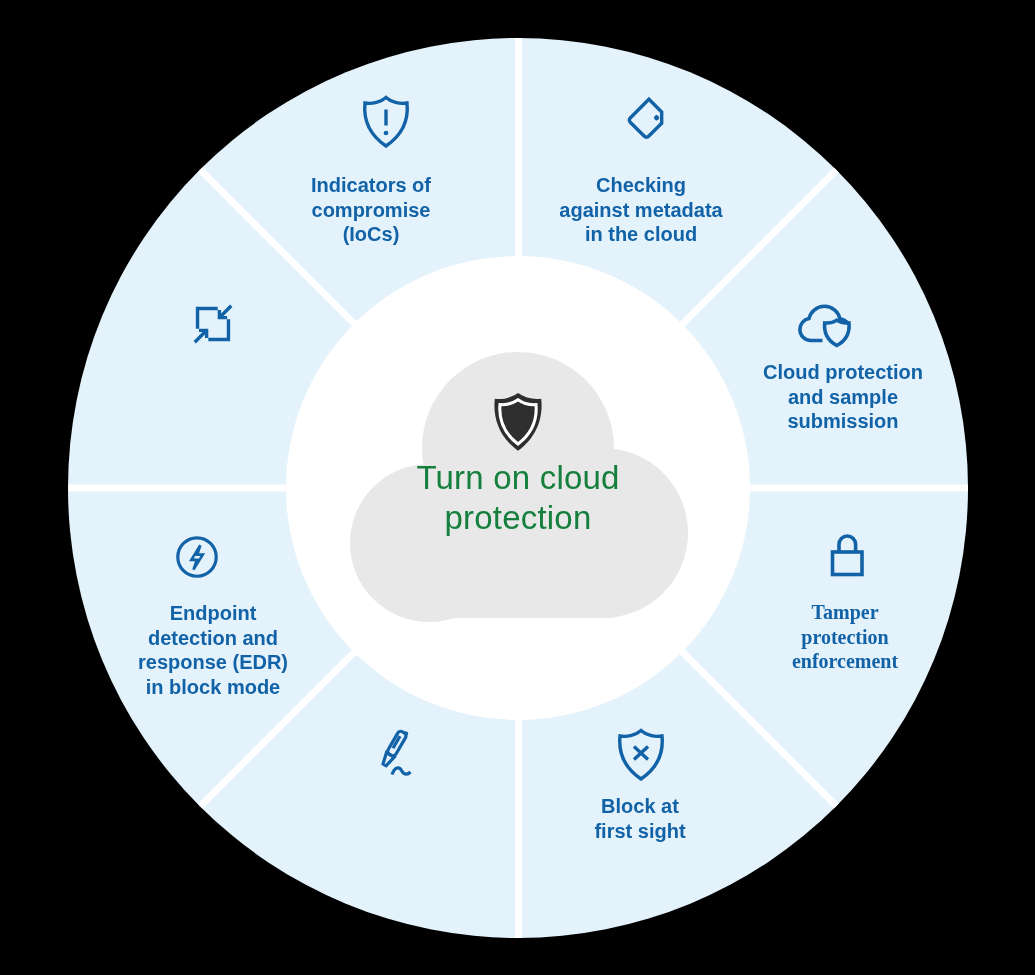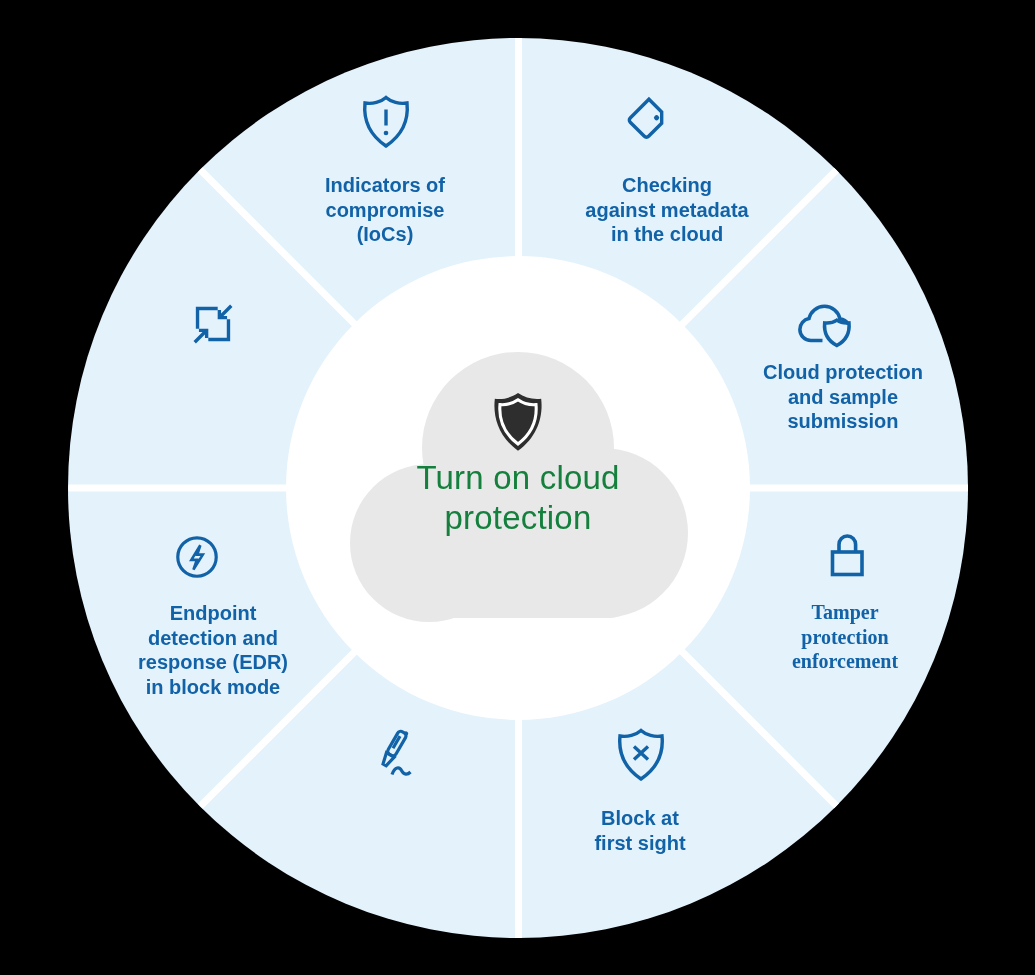--- a/index.html
+++ b/index.html
@@ -74,33 +74,33 @@
   <div class="center-title">Turn on cloud
 protection</div>
 
   <div class="seg-icon" style="left:386px;top:122px;">
     <svg width="64" height="66" viewBox="0 0 64 64" fill="none" stroke="#1162A7" stroke-width="3.4">
       <path d="M32 7.5 C27 12 18.5 14.3 11 13 C9.5 28 13.5 43.5 32 56 C50.5 43.5 54.5 28 53 13 C45.5 14.3 37 12 32 7.5 Z"></path>
       <line x1="32" y1="19.5" x2="32" y2="35.5"></line>
       <circle cx="32" cy="43" r="2.3" fill="#1162A7" stroke="none"></circle>
     </svg>
   </div>
-  <div class="seg-label" style="left:385px;top:210px;">Indicators of
+  <div class="seg-label" style="left:371px;top:210px;">Indicators of
 compromise
 (IoCs)</div>
 
   <div class="seg-icon" style="left:644px;top:120px;">
     <svg width="64" height="64" viewBox="0 0 64 64" fill="none" stroke="#1162A7" stroke-width="3.4">
       <g transform="rotate(45 32 31)">
         <path d="M21.5 13.5 H39.5 L47.5 21.5 V40 C47.5 41.7 46.2 43 44.5 43 H24.5 C22.8 43 21.5 41.7 21.5 40 Z"></path>
         <circle cx="40" cy="21.2" r="2.6" fill="#1162A7" stroke="none"></circle>
       </g>
     </svg>
   </div>
-  <div class="seg-label" style="left:667px;top:210px;">Checking
+  <div class="seg-label" style="left:641px;top:210px;">Checking
 against metadata
 in the cloud</div>
 
   <div class="seg-icon" style="left:828px;top:324px;">
     <svg width="64" height="58" viewBox="0 0 58 52" fill="none" stroke="#1162A7" stroke-width="3.2">
       <path d="M24 41 H13.5 C8 41 3.5 36.5 3.5 31 C3.5 26 7 21.9 11.8 21 C13.2 14.6 19 10 25.8 10 C32.7 10 38.4 14.8 39.8 21.2 C43 21.7 45.8 23.5 47.5 26"></path>
       <path d="M37 22.5 C40 24.5 44 25.4 48 25 C48.8 33 46.2 40.6 37 45.5 C27.8 40.6 25.2 33 26 25 C30 25.4 34 24.5 37 22.5 Z"></path>
     </svg>
   </div>
   <div class="seg-label" style="left:843px;top:397px;">Cloud protection
@@ -116,21 +116,21 @@
   <div class="seg-label" style="left:845px;top:637px;font-family:Liberation Serif, serif;">Tamper
 protection
 enforcement</div>
 
   <div class="seg-icon" style="left:641px;top:755px;">
     <svg width="64" height="66" viewBox="0 0 64 64" fill="none" stroke="#1162A7" stroke-width="3.4">
       <path d="M32 7.5 C27 12 18.5 14.3 11 13 C9.5 28 13.5 43.5 32 56 C50.5 43.5 54.5 28 53 13 C45.5 14.3 37 12 32 7.5 Z"></path>
       <path d="M25 23.5 L39 36.5 M39 23.5 L25 36.5"></path>
     </svg>
   </div>
-  <div class="seg-label" style="left:640px;top:818px;margin-top:12px;">Block at
+  <div class="seg-label" style="left:640px;top:818px;">Block at
 first sight</div>
 
   <div class="seg-icon" style="left:394px;top:754px;">
     <svg width="64" height="64" viewBox="0 0 64 64" fill="none" stroke="#1162A7" stroke-width="3.2">
       <g transform="rotate(30 30 28)">
         <rect x="26.5" y="7" width="9" height="26" rx="3.5"></rect>
         <path d="M26.5 33 H35.5 L32.8 44.5 H29.2 Z"></path>
         <circle cx="34" cy="6.5" r="2" fill="#1162A7" stroke="none"></circle>
         <line x1="30" y1="12" x2="30" y2="26"></line>
       </g>

